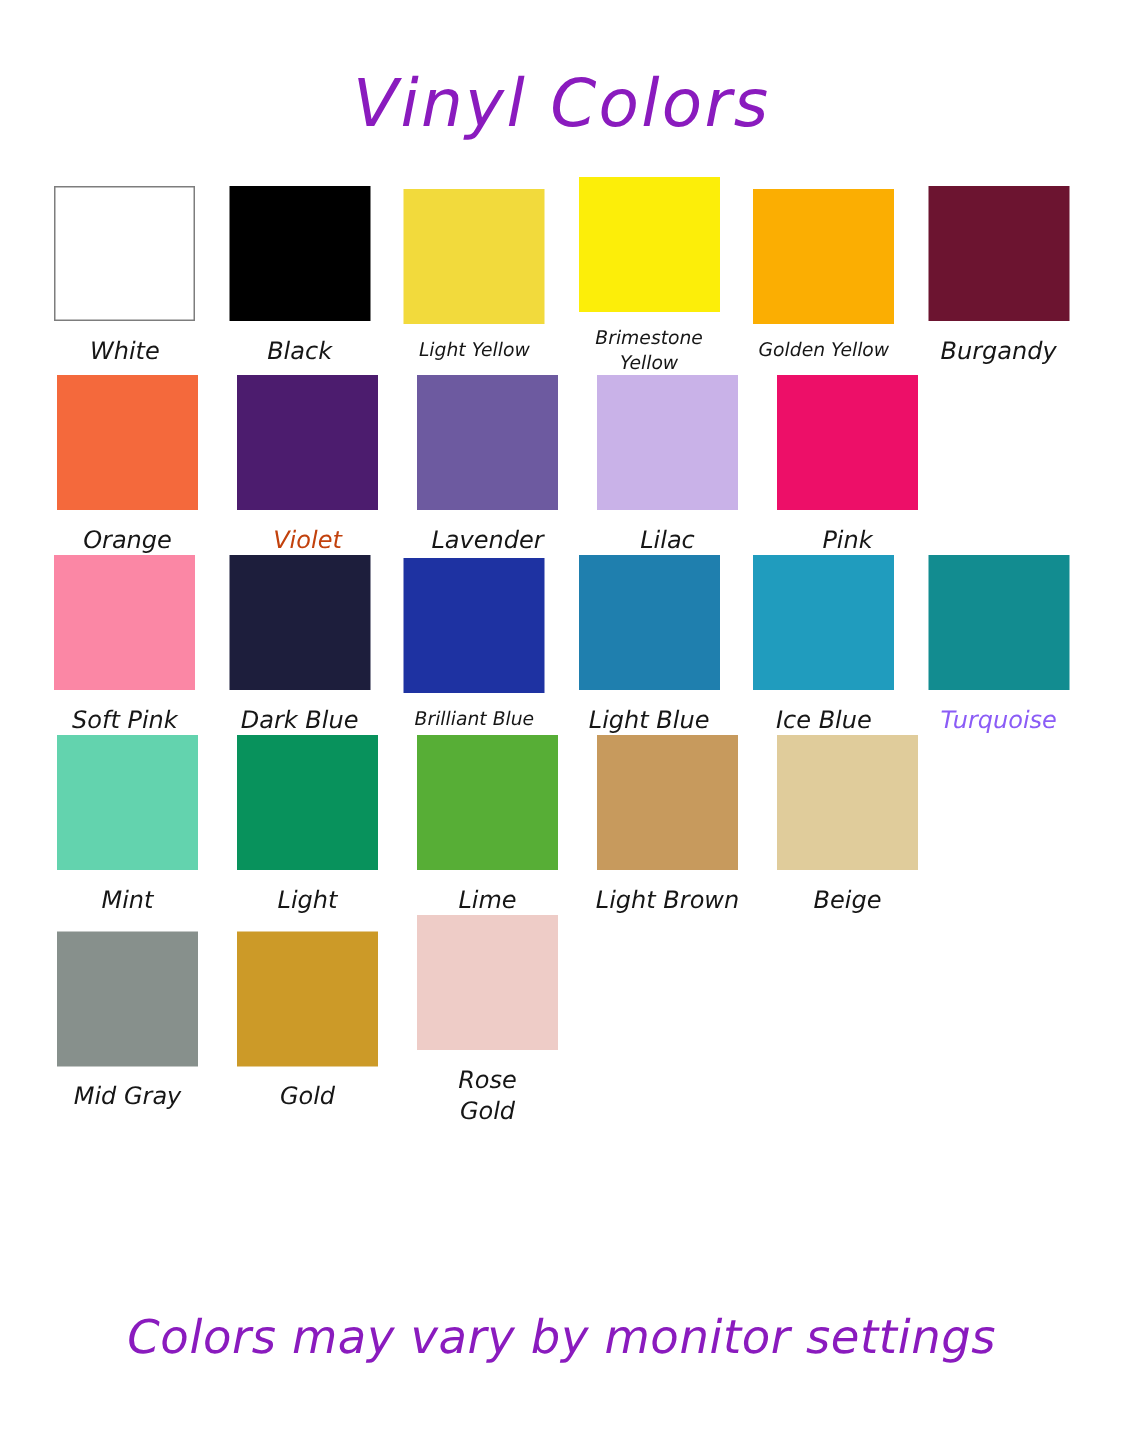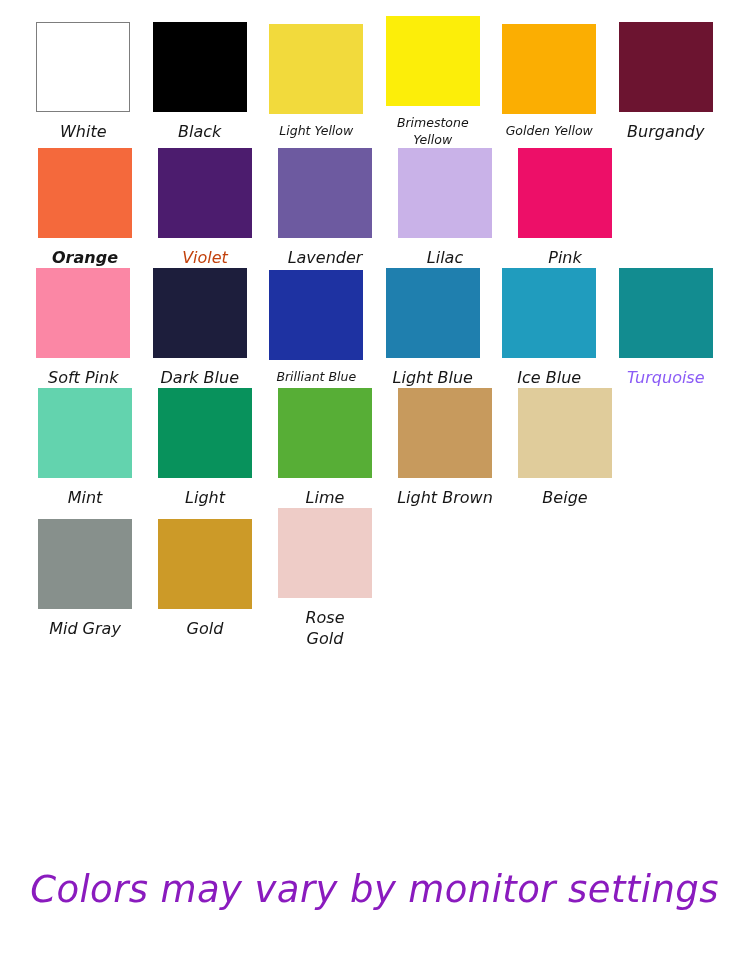--- a/index.html
+++ b/index.html
@@ -92,32 +92,33 @@
     width: 60px;
   }
 
   
   .footer {
     margin-top: auto;
     text-align: center;
     color: #8A1BBE;
     font-family: "DejaVu Sans", sans-serif;
     font-style: italic;
-    font-size: 37px;
+    font-size: 31px;
     letter-spacing: 0.4px;
     line-height: 1;
     padding-bottom: 52px;
     white-space: nowrap;
   }
 </style>
 </head>
 <body style="background: rgb(255, 255, 255);">
 
 <div class="page">
 
+  <h1 class="title" style="color: rgb(138, 27, 190);">Vinyl Colors</h1>
 
   <div class="grid">
       <div class="row">
         <div class="cell">
           <div class="swatch bordered" style="background: rgb(255, 255, 255); border-color: rgb(125, 125, 125);"></div>
           <div class="label" style="color: rgb(22, 22, 22);">White</div>
         </div>
         <div class="cell">
           <div class="swatch" style="background: rgb(0, 0, 0);"></div>
           <div class="label" style="color: rgb(22, 22, 22);">Black</div>
@@ -135,21 +136,21 @@
           <div class="label small" style="color: rgb(22, 22, 22);">Golden Yellow</div>
         </div>
         <div class="cell">
           <div class="swatch" style="background: rgb(108, 20, 48);"></div>
           <div class="label" style="color: rgb(22, 22, 22);">Burgandy</div>
         </div>
       </div>
       <div class="row">
         <div class="cell">
           <div class="swatch" style="background: rgb(244, 105, 60);"></div>
-          <div class="label" style="color: rgb(22, 22, 22); font-weight: bold;">Orange</div>
+          <div class="label" style="color: rgb(22, 22, 22);">Orange</div>
         </div>
         <div class="cell">
           <div class="swatch" style="background: rgb(76, 28, 110);"></div>
           <div class="label" style="color: #c2410c;">Violet</div>
         </div>
         <div class="cell">
           <div class="swatch" style="background: rgb(109, 90, 160);"></div>
           <div class="label" style="color: rgb(22, 22, 22);">Lavender</div>
         </div>
         <div class="cell">

